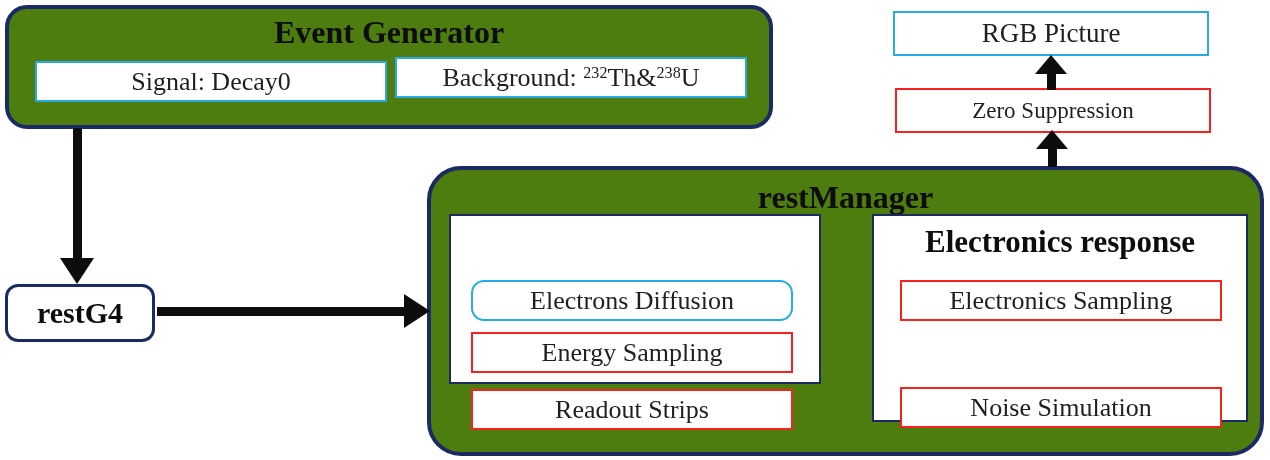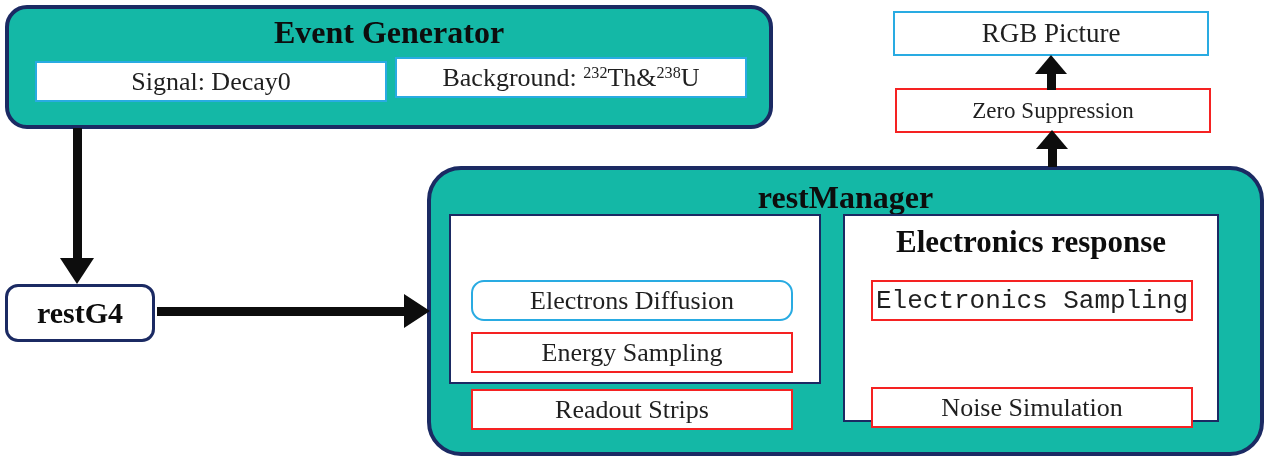--- a/index.html
+++ b/index.html
@@ -15,21 +15,21 @@
   .canvas {
     position: relative;
     width: 1270px;
     height: 460px;
     background: #ffffff;
     font-family: "Liberation Serif", "DejaVu Serif", serif;
     overflow: hidden;
   }
   .group {
     position: absolute;
-    background: #14b8a6;
+    background: #4d7c0f;
     border: 4px solid var(--navy);
   }
   .group-title {
     position: absolute;
     left: 0; right: 0;
     text-align: center;
     font-weight: bold;
     font-size: 32px;
     line-height: 1.15;
     color: var(--title-text);
@@ -78,26 +78,26 @@
     border: 3.5px solid var(--navy);
     border-radius: 13px;
     display: flex; align-items: center; justify-content: center;
     font-weight: bold; font-size: 30px; color: var(--title-text);
   }
 
   
   #rest-manager { left: 427px; top: 166px; width: 837px; height: 290px; border-width: 4.5px; border-radius: 34px; }
   #rm-title { top: 9px; }
   #detector-box    { left: 18px;  top: 44px; width: 372px; height: 170px; }
-  #electronics-box { left: 412px; top: 44px; width: 376px; height: 208px; }
+  #electronics-box { left: 441px; top: 44px; width: 376px; height: 208px; }
   #detector-title, #electronics-title { top: 9px; }
   #item-electrons-diffusion  { left: 20px; top: 64px;  width: 322px; height: 41px; border-radius: 13px; }
   #item-energy-smearing      { left: 20px; top: 116px; width: 322px; height: 41px; }
   #item-readout-strips       { left: 40px; top: 219px; width: 322px; height: 41px; }
-  #item-electronics-sampling { left: 26px; top: 64px;  width: 322px; height: 41px; font-family: Liberation Mono, monospace; }
+  #item-electronics-sampling { left: 26px; top: 64px;  width: 322px; height: 41px; }
   #item-waveform-shaping     { left: 26px; top: 116px; width: 322px; height: 41px; }
   #item-noise-simulation     { left: 26px; top: 171px; width: 322px; height: 41px; }
 
   
   #zero-suppression { left: 895px; top: 88px; width: 316px; height: 45px; font-size: 23px; }
   #rgb-picture      { left: 893px; top: 11px; width: 316px; height: 45px; font-size: 27px; }
 
   
   .arrow-shaft { position: absolute; background: var(--arrow); }
   .arrow-head  { position: absolute; width: 0; height: 0; }

